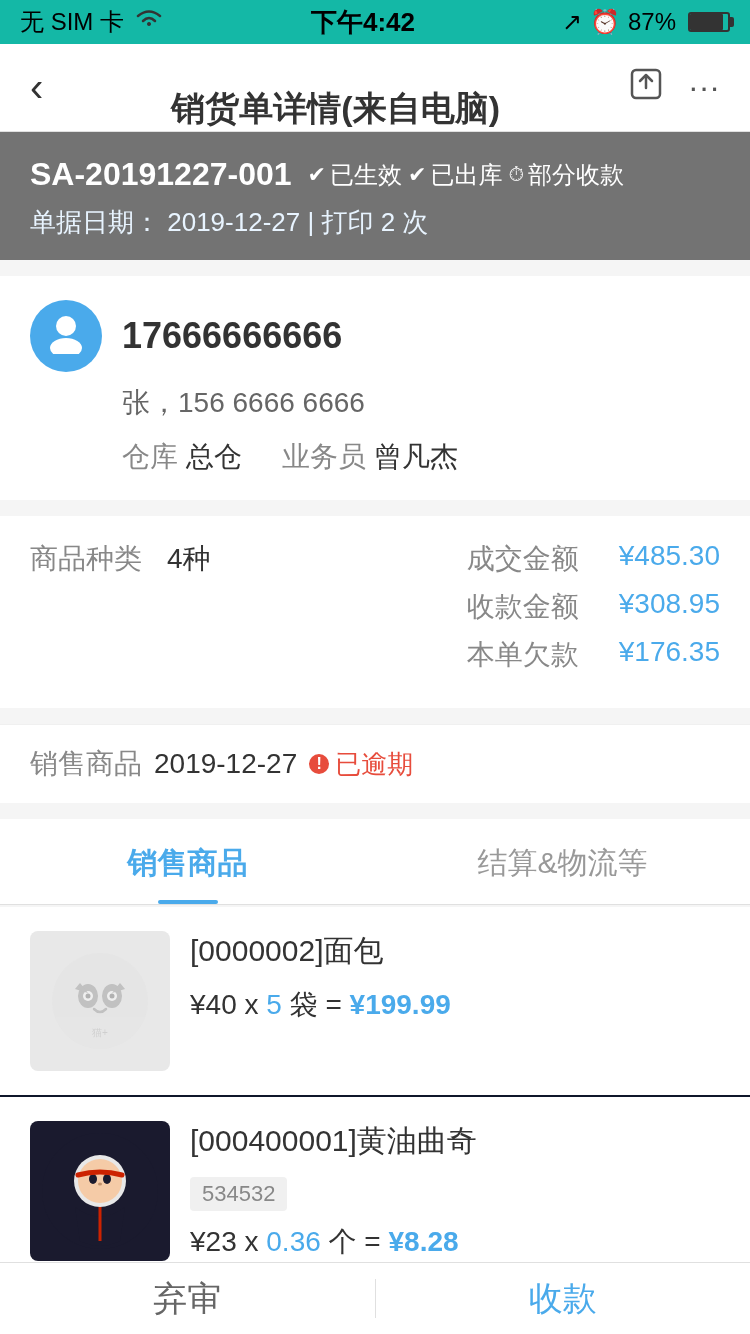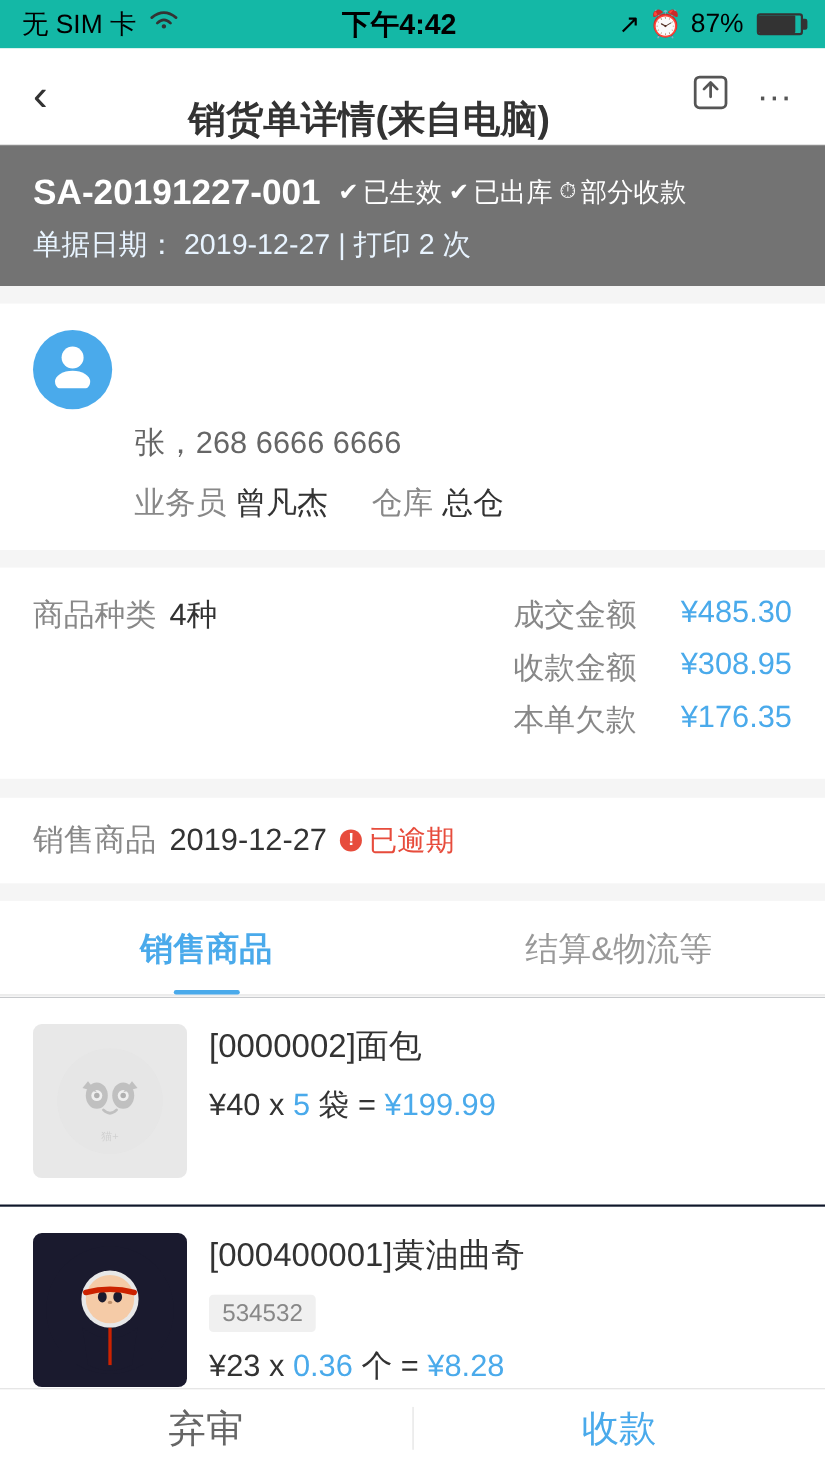--- a/index.html
+++ b/index.html
@@ -165,21 +165,21 @@
     
     .summary-section {
       background: #fff;
       padding: 24px 30px;
       margin-top: 16px;
       display: flex;
       justify-content: space-between;
       align-items: flex-start;
     }
     .summary-left { font-size: 28px; color: #333; }
-    .summary-kinds { display: flex; gap: 12px; align-items: flex-end; }
+    .summary-kinds { display: flex; gap: 25px; align-items: flex-end; }
     .kinds-label { color: #888; }
     .kinds-value { color: #333; font-weight: 500; }
     .summary-right { text-align: right; }
     .amount-row {
       display: flex;
       justify-content: space-between;
       gap: 40px;
       margin-bottom: 10px;
       font-size: 28px;
     }
@@ -286,21 +286,21 @@
       font-size: 30px;
       color: #333;
       font-weight: 500;
       margin-bottom: 14px;
     }
     .product-price-row {
       font-size: 28px;
       color: #333;
     }
     .quantity-highlight { color: #4AAAEB; }
-    .total-highlight { color: #4AAAEB; font-weight: 400; }
+    .total-highlight { color: #4AAAEB; font-weight: 700; }
     .product-badge {
       display: inline-block;
       background: #f0f0f0;
       color: #888;
       font-size: 22px;
       padding: 4px 12px;
       border-radius: 4px;
       margin-bottom: 12px;
     }
 
@@ -412,30 +412,31 @@
 <div class="customer-section">
   <div class="customer-row">
     <div class="avatar">
       <span class="avatar-icon">
         <svg width="44" height="44" viewBox="0 0 44 44" fill="none">
           <circle cx="22" cy="16" r="10" fill="white"></circle>
           <ellipse cx="22" cy="38" rx="16" ry="10" fill="white"></ellipse>
         </svg>
       </span>
     </div>
-  </div>
-  <div class="customer-detail">张，268 6666 6666</div>
+    <span class="customer-name">17666666666</span>
+  </div>
+  <div class="customer-detail">张，156 6666 6666</div>
   <div class="staff-warehouse-row">
+    <div class="staff-item">
+      <span class="label-text">仓库</span>
+      <span>总仓</span>
+    </div>
     <div class="staff-item">
       <span class="label-text">业务员</span>
       <span>曾凡杰</span>
-    </div>
-    <div class="staff-item">
-      <span class="label-text">仓库</span>
-      <span>总仓</span>
     </div>
   </div>
 </div>
 
 <div class="summary-section">
   <div class="summary-left">
     <div class="summary-kinds">
       <span class="kinds-label">商品种类</span>
       <span class="kinds-value">4种</span>
     </div>

